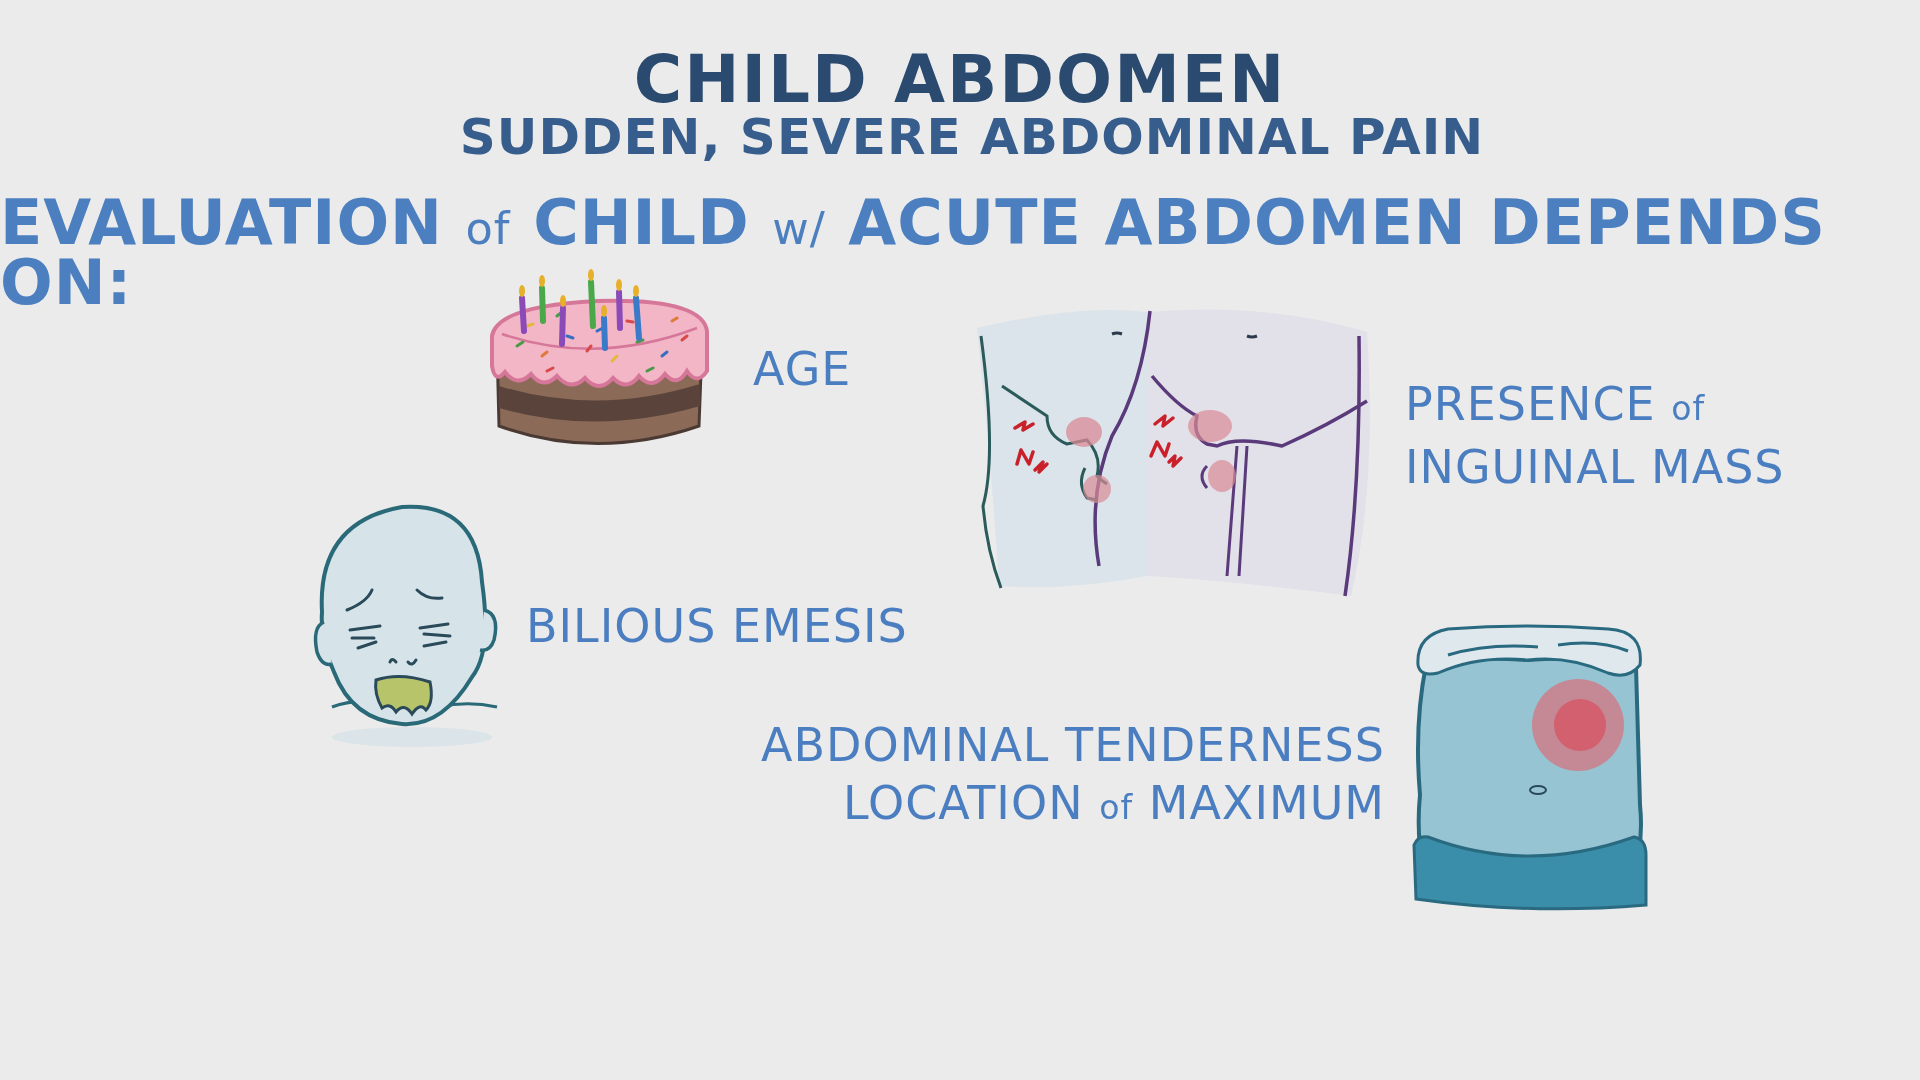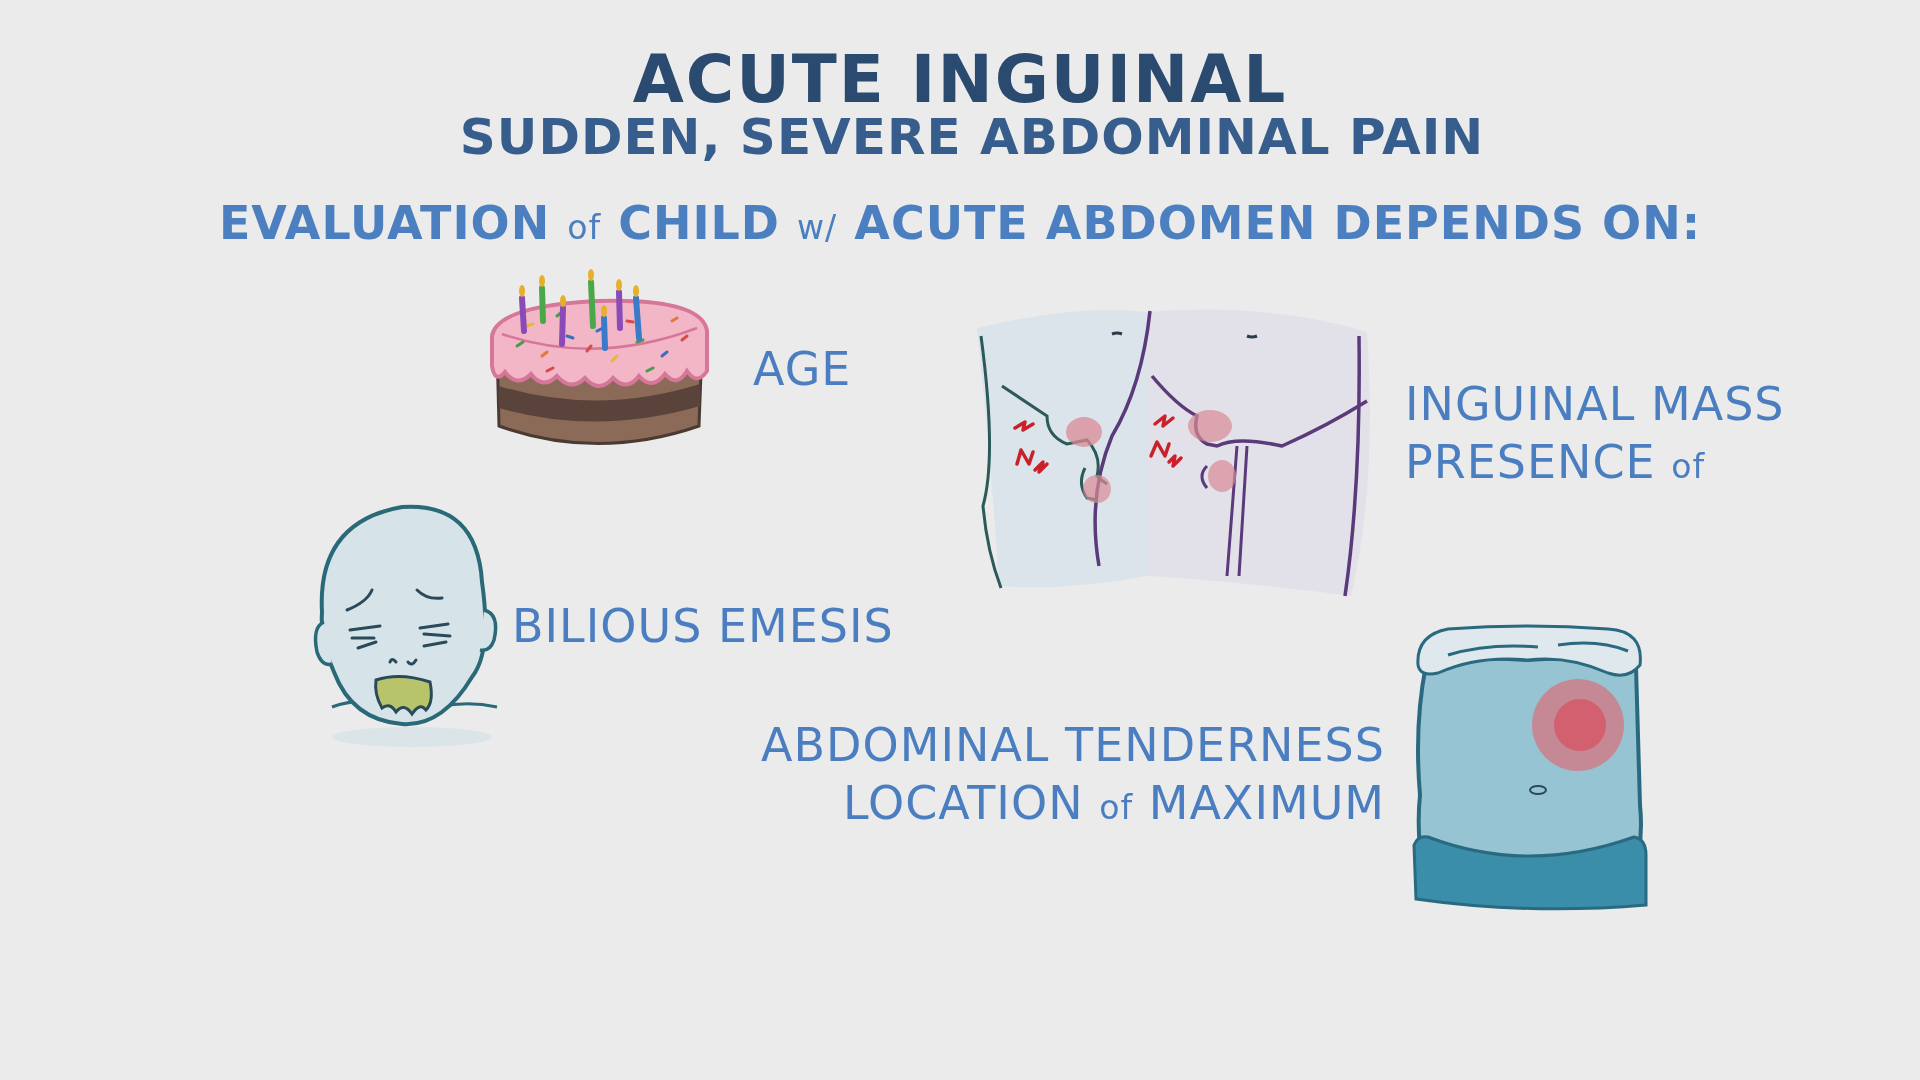--- a/index.html
+++ b/index.html
@@ -14,36 +14,36 @@
     left:0; width:1920px; top:44px; text-align:center;
     font-size:66px; font-weight:bold; color:#2b4a6f; letter-spacing:2px;
     font-family:"DejaVu Sans", sans-serif; line-height:72px;
   }
   .subtitle {
     left:12px; width:1920px; top:108px; text-align:center;
     font-size:50px; font-weight:bold; color:#375d8d; letter-spacing:1px;
     line-height:58px;
   }
   .lead {
-    left:0; width:1920px; top:196px; text-align:center;
-    font-size:46px; font-weight:bold; color:#4b7fc0; letter-spacing:1px;
+    left:0; width:1920px; top:196px; text-align:left;
+    font-size:62px; font-weight:bold; color:#4b7fc0; letter-spacing:1px;
     line-height:54px;
   }
   .lead .small, .label .small { font-size:0.72em; font-weight:normal; }
   .label {
     color:#4a7ec0; font-size:46px; line-height:58px;
     font-family:"DejaVu Sans", sans-serif; letter-spacing:1px;
   }
   .label.right { text-align:right; }
   svg { position:absolute; overflow:visible; }
 </style>
 </head>
 <body>
 
-<div class="abs title">ACUTE INGUINAL</div>
+<div class="abs title">CHILD ABDOMEN</div>
 <div class="abs subtitle">SUDDEN, SEVERE ABDOMINAL PAIN</div>
 <div class="abs lead">
   <span>EVALUATION </span><span class="small">of</span><span> CHILD </span><span class="small">w/</span><span> ACUTE ABDOMEN DEPENDS ON:</span>
 </div>
 
 <svg style="left:487px;top:276px;" width="225" height="180" viewBox="0 0 225 180">
 
   <path d="M10 70 L12 150 Q110 185 212 150 L215 70 Z" fill="#8b6a58" stroke="#4b3a33" stroke-width="3"></path>
   <path d="M12 110 Q110 140 213 108 L213 130 Q110 160 12 132 Z" fill="#5a433a"></path>
 
@@ -109,40 +109,40 @@
     <path d="M40 158 L44 144 L52 158 L56 146"></path>
     <path d="M58 164 L66 156 L62 166 L70 158"></path>
     <path d="M178 118 L188 110 L186 120 L196 112"></path>
     <path d="M174 150 L180 136 L188 150 L192 138"></path>
     <path d="M192 156 L198 150 L196 160 L204 152"></path>
   </g>
   <path d="M135 28 Q140 26 145 28" stroke="#2a3a4a" stroke-width="3" fill="none"></path>
   <path d="M270 30 Q275 32 280 30" stroke="#2a3a4a" stroke-width="3" fill="none"></path>
 </svg>
 <div class="abs label" style="left:1405px;top:375px;">
+  <div><span>PRESENCE </span><span class="small">of</span></div>
   <div>INGUINAL MASS</div>
-  <div><span>PRESENCE </span><span class="small">of</span></div>
 </div>
 
 <svg style="left:312px;top:502px;" width="195" height="245" viewBox="0 0 195 245">
   <ellipse cx="100" cy="235" rx="80" ry="10" fill="#d6e2e8" opacity="0.8"></ellipse>
   <path d="M20 205 Q60 190 100 215 Q140 195 185 205" fill="none" stroke="#2a6a78" stroke-width="3"></path>
   <path d="M10 110 Q5 20 90 5 Q165 0 170 80 Q180 150 160 175 Q130 225 90 222 Q40 218 22 170 Q8 140 10 110 Z" fill="#d6e4ea" stroke="#2a6a78" stroke-width="4"></path>
   <path d="M12 120 Q0 125 5 150 Q10 165 20 162" fill="#d6e4ea" stroke="#2a6a78" stroke-width="3.5"></path>
   <path d="M172 108 Q188 112 182 138 Q178 150 168 148" fill="#d6e4ea" stroke="#2a6a78" stroke-width="3.5"></path>
   <g fill="none" stroke="#2a4a5a" stroke-width="3" stroke-linecap="round">
     <path d="M35 108 Q55 100 60 88"></path>
     <path d="M105 88 Q115 98 130 96"></path>
     <path d="M38 128 L68 124 M40 136 L62 136 M46 146 L64 140"></path>
     <path d="M108 126 L136 122 M112 132 L138 134 M112 144 L134 140"></path>
     <path d="M78 160 Q80 155 84 160 M96 160 Q100 165 104 158"></path>
   </g>
   <path d="M64 178 Q88 170 118 180 Q122 200 114 208 Q108 200 100 212 Q92 200 84 210 Q78 200 70 206 Q62 192 64 178 Z" fill="#b8c46a" stroke="#2a4a5a" stroke-width="3"></path>
 </svg>
-<div class="abs label" style="left:512px;top:597px;">BILIOUS EMESIS</div>
+<div class="abs label" style="left:526px;top:597px;">BILIOUS EMESIS</div>
 
 <svg style="left:1408px;top:615px;" width="245" height="298" viewBox="0 0 245 298">
   <path d="M18 50 Q40 40 120 45 Q200 40 228 52 L232 190 Q236 230 224 260 Q120 270 16 258 Q8 220 12 180 Q6 110 18 50 Z" fill="#96c4d2" stroke="#2a6a80" stroke-width="4"></path>
   <path d="M6 230 Q10 220 20 222 Q120 260 226 222 Q238 224 238 240 L238 290 Q120 300 8 284 Z" fill="#3a8eaa" stroke="#2a6a80" stroke-width="3"></path>
   <path d="M10 50 Q8 20 40 14 Q120 8 200 14 Q236 16 232 50 Q220 65 200 58 Q160 40 120 45 Q70 40 30 58 Q12 62 10 50 Z" fill="#dfe8ec" stroke="#2a6a80" stroke-width="3"></path>
   <path d="M40 40 Q80 28 130 32 M150 30 Q190 24 220 36" fill="none" stroke="#2a6a80" stroke-width="3"></path>
   <circle cx="170" cy="110" r="46" fill="#d07a86" opacity="0.8"></circle>
   <circle cx="172" cy="110" r="26" fill="#d2606e"></circle>
   <ellipse cx="130" cy="175" rx="8" ry="4" fill="none" stroke="#2a4a5a" stroke-width="2"></ellipse>
 </svg>

